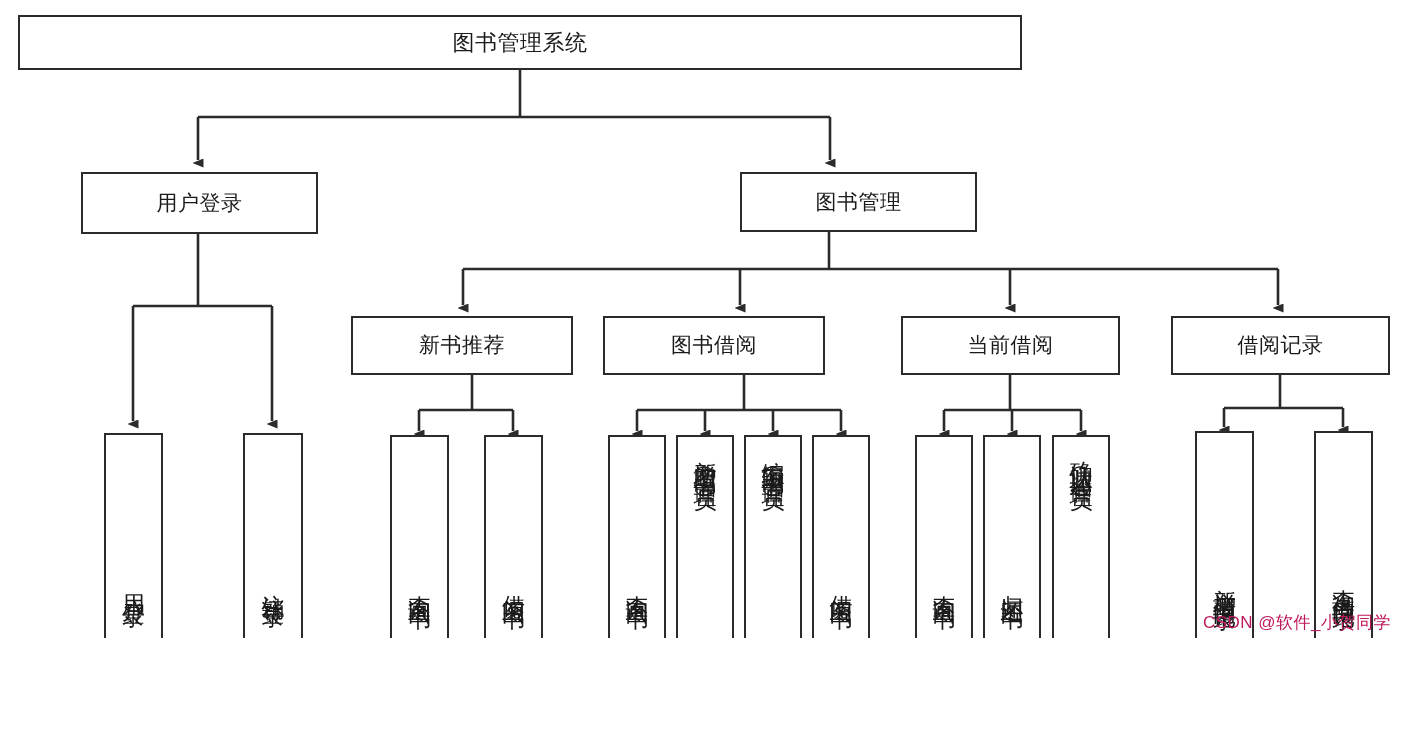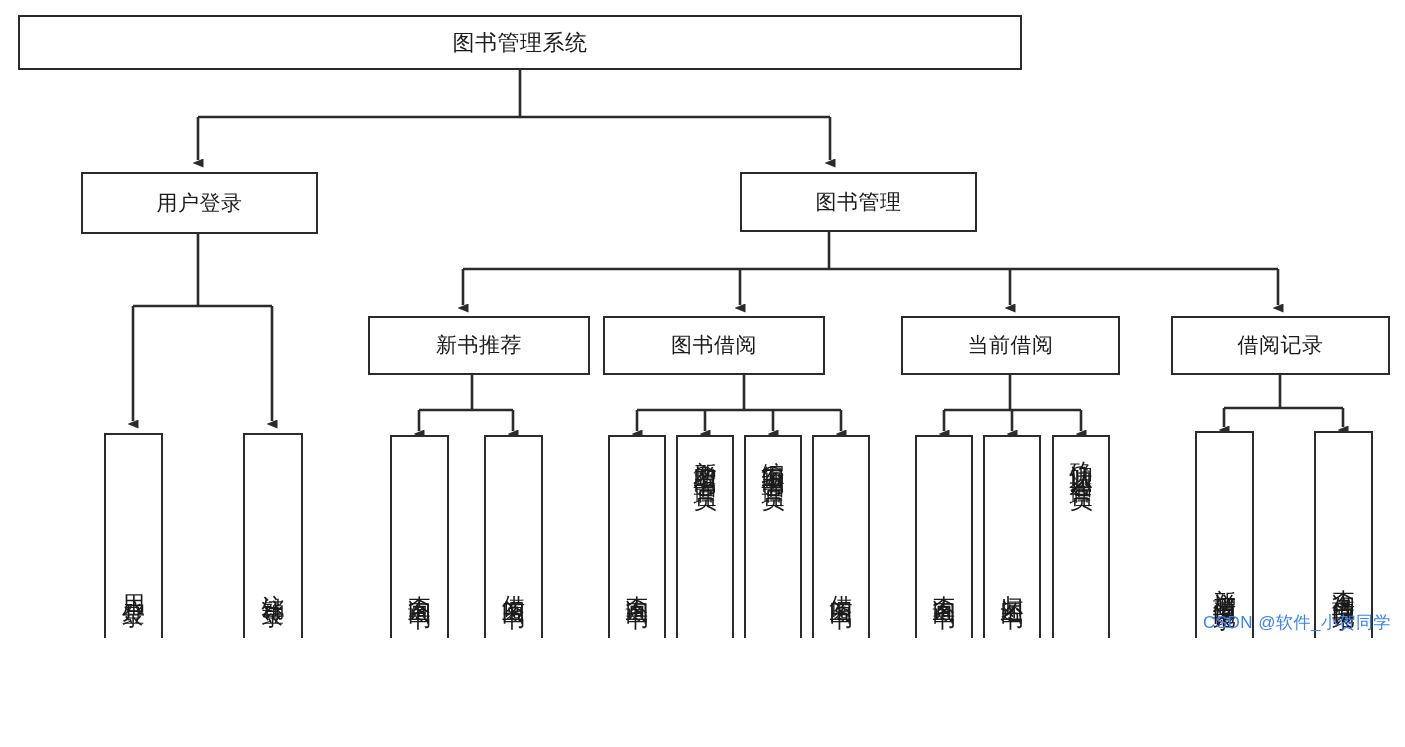--- a/index.html
+++ b/index.html
@@ -61,21 +61,21 @@
   }
   .node.vertical.centered {
     align-items: center;
     padding-top: 0;
   }
   .watermark {
     position: absolute;
     right: 14px;
     bottom: 4px;
     font-size: 17px;
-    color: #3b82f6;
+    color: #be185d;
     white-space: nowrap;
     letter-spacing: 0.5px;
     margin-top: 38px;
   }
 </style>
 </head>
 <body>
 
 <div id="diagram-root">
 
@@ -134,21 +134,21 @@
   </div>
 
   <div class="node horizontal" style="left:81px; top:172px; width:237px; height:62px;">
     <span class="node-label">用户登录</span>
   </div>
 
   <div class="node horizontal" style="left:740px; top:172px; width:237px; height:60px;">
     <span class="node-label">图书管理</span>
   </div>
 
-  <div class="node horizontal" style="left:368px; top:316px; width:222px; height:59px;">
+  <div class="node horizontal" style="left:351px; top:316px; width:222px; height:59px;">
     <span class="node-label">新书推荐</span>
   </div>
 
   <div class="node horizontal" style="left:603px; top:316px; width:222px; height:59px;">
     <span class="node-label">图书借阅</span>
   </div>
 
   <div class="node horizontal" style="left:1171px; top:316px; width:219px; height:59px;">
     <span class="node-label">借阅记录</span>
   </div>

